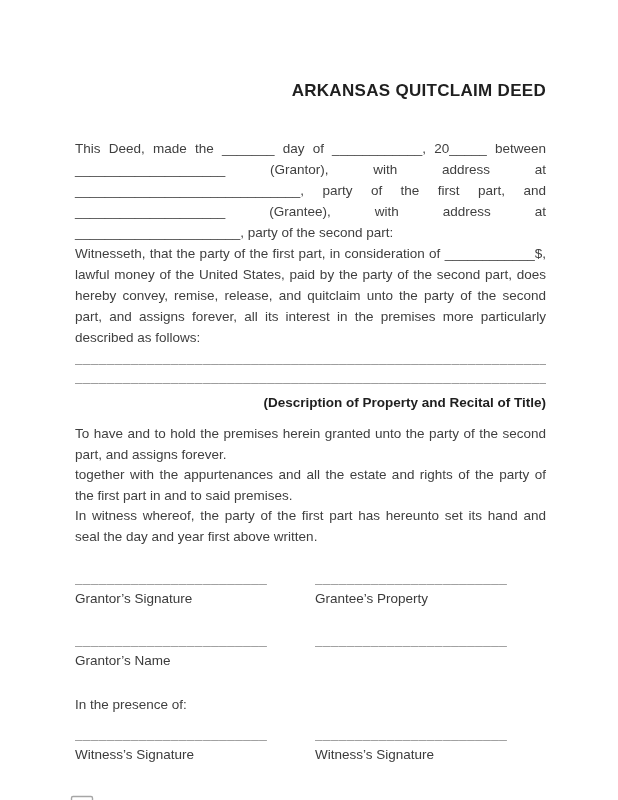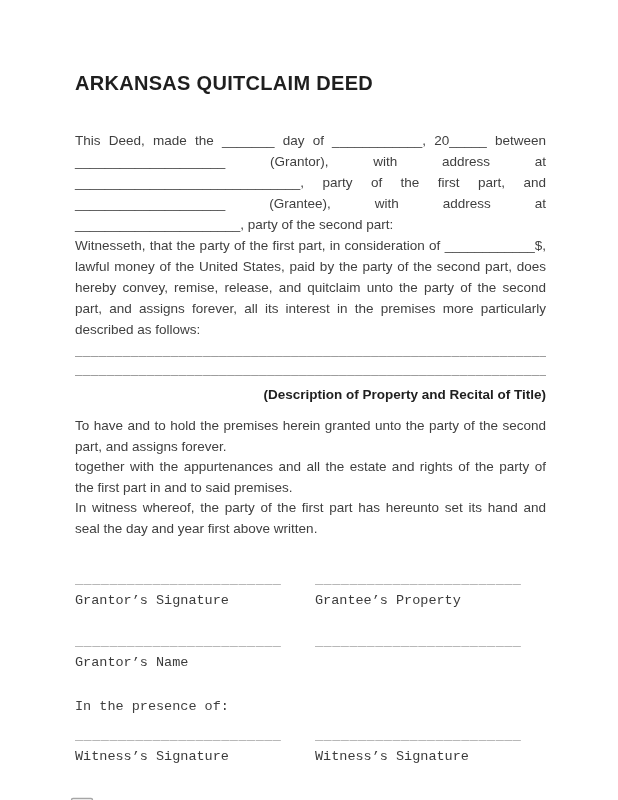--- a/index.html
+++ b/index.html
@@ -10,26 +10,26 @@
     box-sizing: border-box;
     background: #ffffff;
     padding: 74px 72px 0 75px;
     font-family: "Liberation Sans", "DejaVu Sans", sans-serif;
     font-size: 13.5px;
     line-height: 21px;
     color: #3f3f3f;
     overflow: hidden;
   }
   .doc-title {
-    font-size: 20px;
+    font-size: 17px;
     font-weight: 700;
     letter-spacing: 0.3px;
-    text-align: left;
+    text-align: right;
     color: #1f1f1f;
-    margin: 0 0 38px 0;
+    margin: 8px 0 38px 0;
     line-height: 18px;
   }
   p.doc-para {
     margin: 0;
     text-align: justify;
   }
   .p-intro    { margin-bottom: 25px; }
   .p-witness  { margin-bottom: 13px; }
   .fill-line {
     white-space: nowrap;
@@ -39,21 +39,21 @@
     letter-spacing: 0.5px;
   }
   .desc-heading {
     font-weight: 700;
     color: #1f1f1f;
     text-align: right;
     margin: 7px 0 12px 0;
     line-height: 19px;
   }
   .p-body { margin-bottom: 9px; line-height: 20.5px; }
-  .sig-section { margin-top: 34px; font-family: Liberation Mono, monospace; }
+  .sig-section { margin-top: 24px; }
   .sig-grid {
     display: grid;
     grid-template-columns: 240px 1fr;
   }
   .sig-row-names   { margin-top: 25px; }
   .sig-row-witness { margin-top: 13px; }
   .sig-line {
     color: #8f8f8f;
     line-height: 14px;
     white-space: nowrap;

